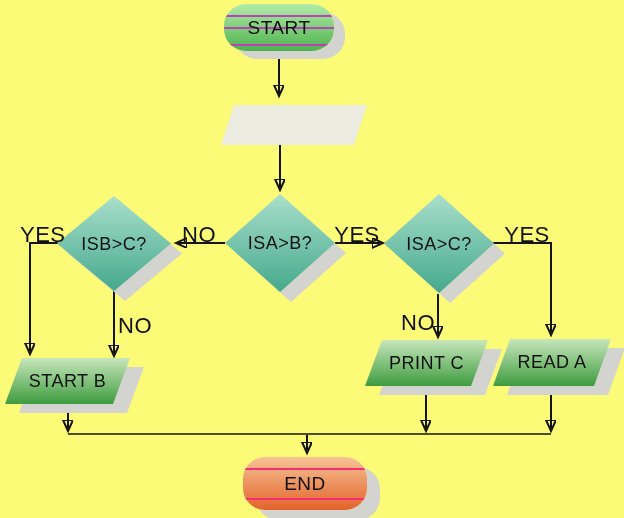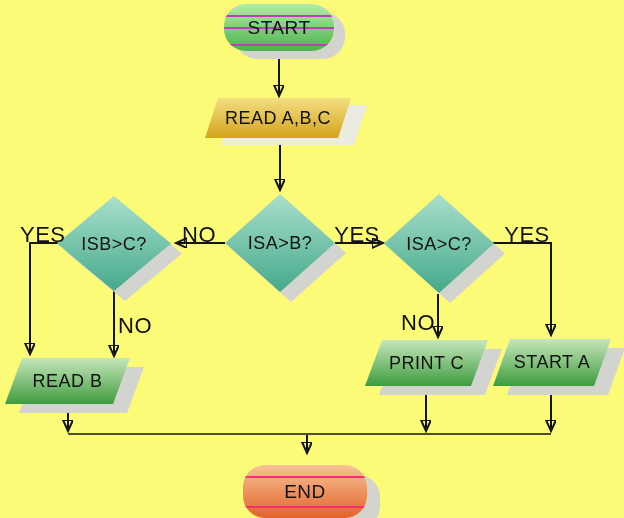--- a/index.html
+++ b/index.html
@@ -28,21 +28,20 @@
   .terminal{
     border-radius:22px;overflow:hidden;font-size:19px;
   }
   .terminal.start{
     background:linear-gradient(180deg,var(--terminal-start-top),var(--terminal-start-bottom));
     box-shadow:11px 8px 0 var(--shadow);
   }
   .terminal.end{
     background:linear-gradient(180deg,var(--terminal-end-top),var(--terminal-end-bottom));
     box-shadow:13px 10px 0 var(--shadow);
-    margin-top:8px;
   }
   .hline{position:absolute;left:0;width:100%;height:2px;}
   .terminal.start .hline{background:var(--terminal-start-line);}
   .terminal.end .hline{background:var(--terminal-end-line);}
 
   
   .para,.para-shadow{position:absolute;}
   .para{display:flex;align-items:center;justify-content:center;font-size:18px;letter-spacing:.5px;}
   .clip-13{clip-path:polygon(13px 0,100% 0,calc(100% - 13px) 100%,0 100%);}
   .clip-17{clip-path:polygon(17px 0,100% 0,calc(100% - 17px) 100%,0 100%);}
@@ -93,23 +92,20 @@
   </svg>
 
   <div class="node terminal start" style="left:224px;top:4px;width:110px;height:47px;">
     <div class="hline" style="top:11px;"></div>
     <div class="hline" style="top:23px;"></div>
     <div class="hline" style="top:40px;"></div>
     <span style="position:relative;">START</span>
   </div>
 
   <div class="para-shadow pale clip-13" style="left:221px;top:105px;width:146px;height:40px;"></div>
-  <div class="para io clip-13" style="left:205px;top:98px;width:146px;height:40px;">
-    <span>READ A,B,C</span>
-  </div>
 
   <div class="diamond-shadow" style="left:236px;top:204px;width:110px;height:98px;"></div>
   <div class="diamond" style="left:225px;top:194px;width:110px;height:98px;">
     <span>IS</span>
     <span>A&gt;B?</span>
   </div>
 
   <div class="diamond-shadow" style="left:68px;top:206px;width:114px;height:95px;"></div>
   <div class="diamond" style="left:57px;top:196px;width:114px;height:95px;">
     <span>IS</span>
@@ -117,31 +113,31 @@
   </div>
 
   <div class="diamond-shadow" style="left:395px;top:204px;width:110px;height:99px;"></div>
   <div class="diamond" style="left:384px;top:194px;width:110px;height:99px;">
     <span>IS</span>
     <span>A&gt;C?</span>
   </div>
 
   <div class="para-shadow gray clip-17" style="left:19px;top:367px;width:125px;height:46px;"></div>
   <div class="para print clip-17" style="left:5px;top:358px;width:125px;height:46px;">
-    <span>READ B</span>
+    <span>START B</span>
   </div>
 
   <div class="para-shadow gray clip-17" style="left:379px;top:349px;width:123px;height:46px;"></div>
   <div class="para print clip-17" style="left:365px;top:340px;width:123px;height:46px;">
     <span>PRINT C</span>
   </div>
 
   <div class="para-shadow gray clip-17" style="left:507px;top:348px;width:118px;height:47px;"></div>
   <div class="para print clip-17" style="left:493px;top:339px;width:118px;height:47px;">
-    <span>START A</span>
+    <span>READ A</span>
   </div>
 
   <div class="node terminal end" style="left:243px;top:457px;width:124px;height:53px;">
     <div class="hline" style="top:11px;"></div>
     <div class="hline" style="top:41px;"></div>
     <span style="position:relative;">END</span>
   </div>
 
   <div class="elabel" style="left:20px;top:222px;width:44px;text-align:center;">YES</div>
   <div class="elabel" style="left:178px;top:222px;width:42px;text-align:center;">NO</div>

